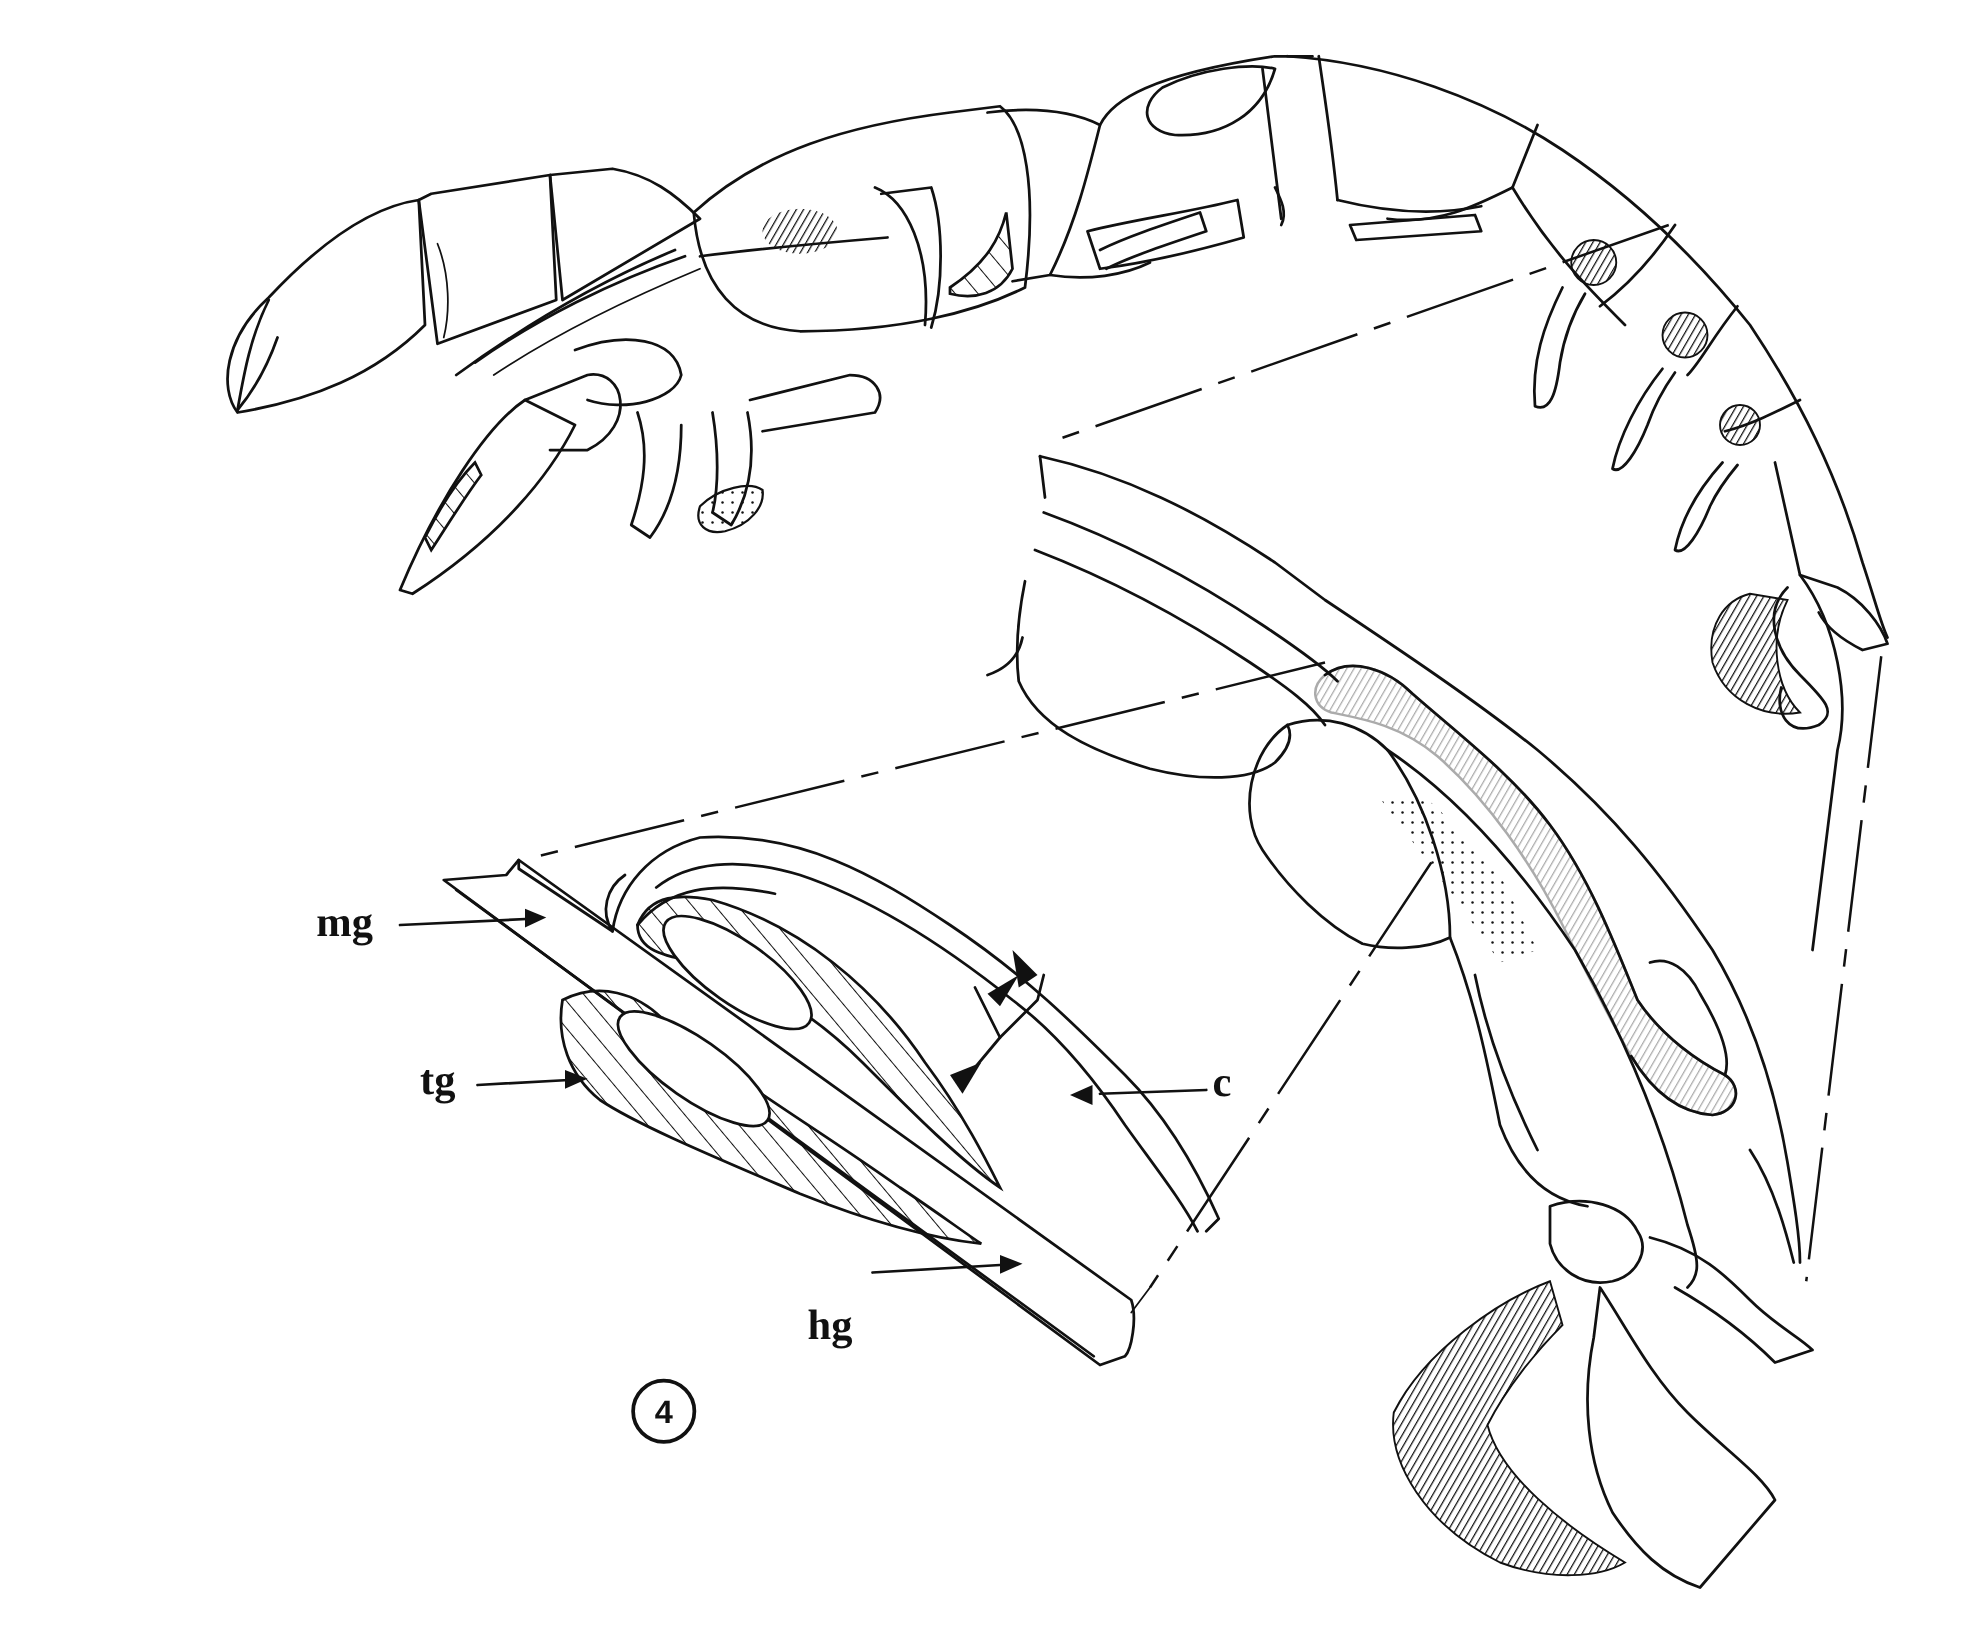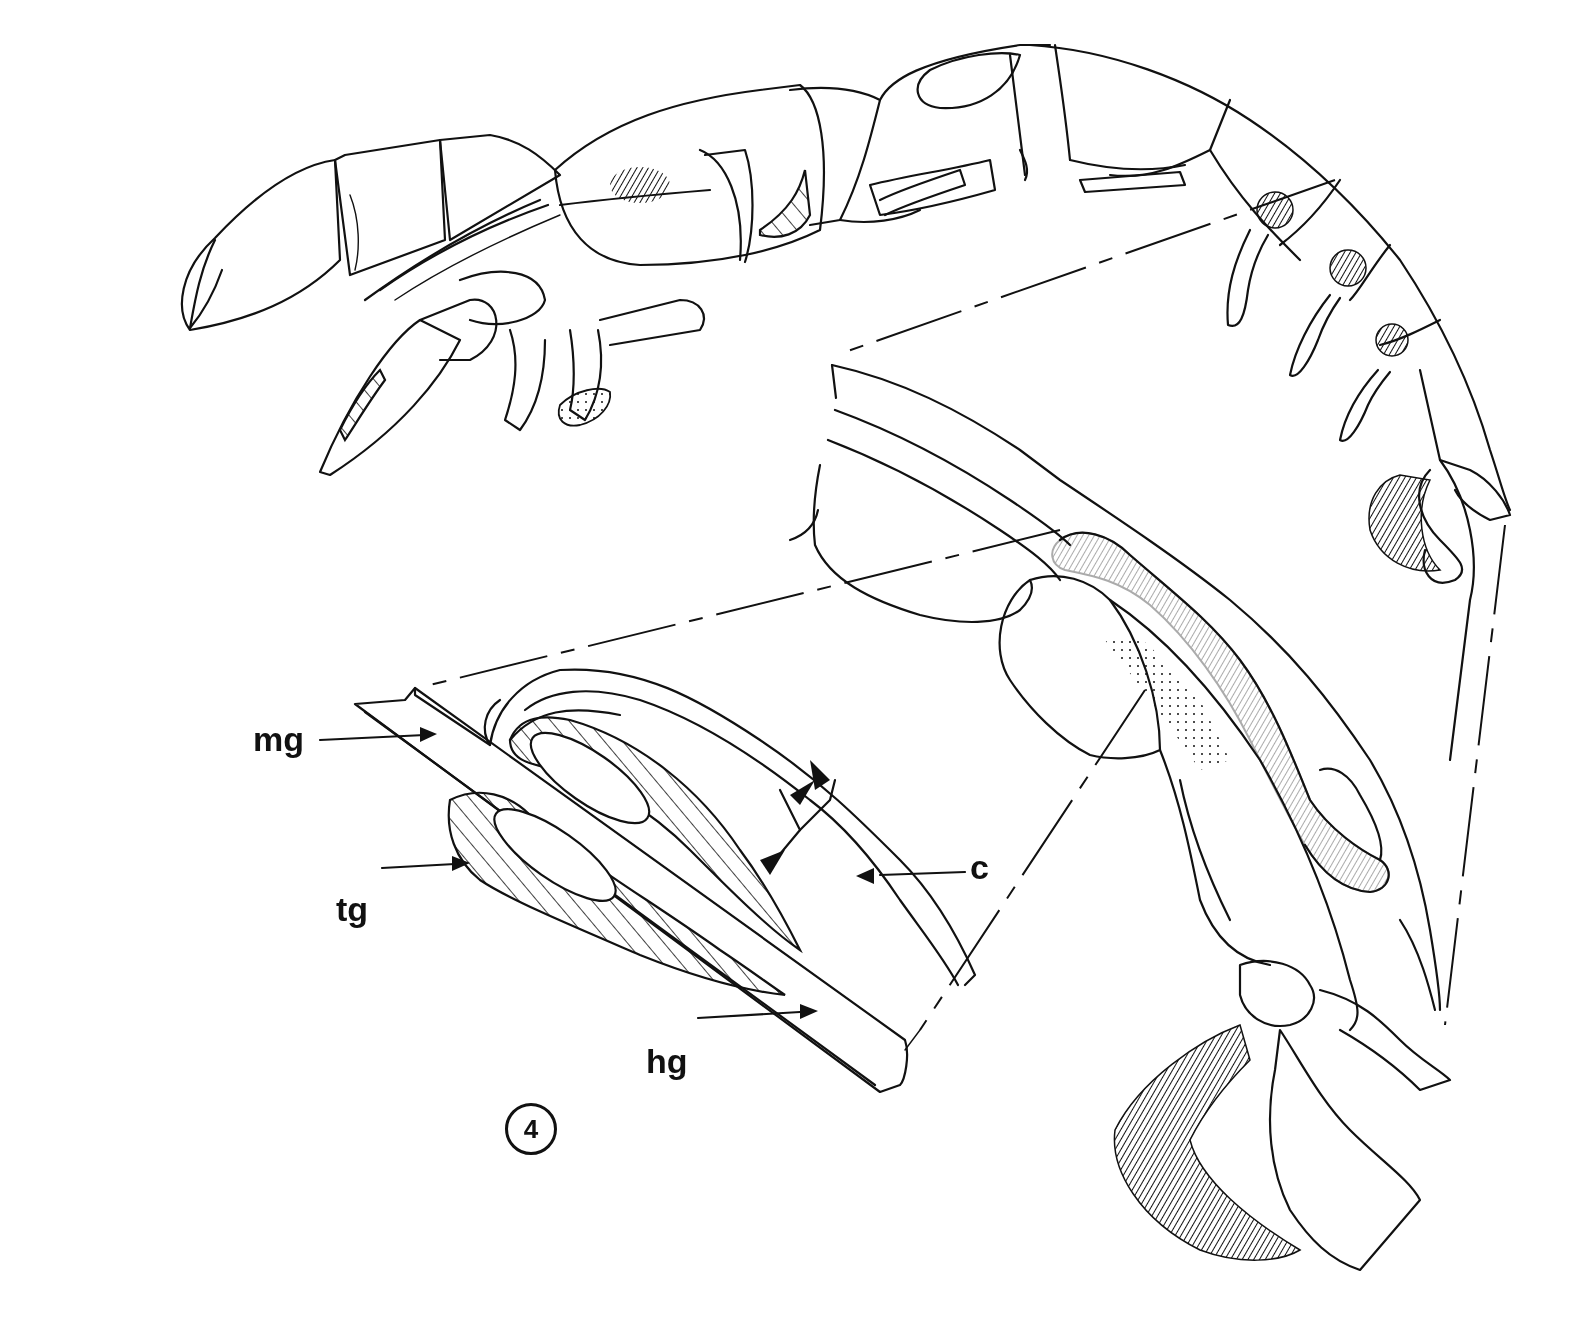--- a/index.html
+++ b/index.html
@@ -3,21 +3,21 @@
 <meta charset="utf-8">
 <style>
   html, body { margin: 0; padding: 0; background: #ffffff; }
   body { width: 1576px; height: 1317px; position: relative; overflow: hidden; font-family: "Liberation Sans", sans-serif; }
   #figure { position: absolute; left: 0; top: 0; width: 1576px; height: 1317px; }
   .ink { fill: none; stroke: #111111; stroke-width: 2.2; stroke-linejoin: round; stroke-linecap: round; }
   .thin { fill: none; stroke: #111111; stroke-width: 1.4; stroke-linecap: round; }
   .dash { fill: none; stroke: #111111; stroke-width: 2; stroke-dasharray: 90 14 14 14; }
   .hatch { fill: url(#hatchPat); stroke: #111111; stroke-width: 2.2; }
   .solid { fill: #111; }
-  .label { position: absolute; font-family: Liberation Sans, sans-serif; font-weight: bold; font-size: 34px; color: #111; line-height: 1; }
+  .label { position: absolute; font-family: Liberation Serif, serif; font-weight: bold; font-size: 34px; color: #111; line-height: 1; }
   .fig-num { position: absolute; left: 505px; top: 1103px; width: 52px; height: 52px; border: 3px solid #111; border-radius: 50%; box-sizing: border-box; display: flex; align-items: center; justify-content: center; font-family: "Liberation Sans", sans-serif; font-weight: bold; font-size: 26px; color: #111; }
 </style>
 </head>
 <body>
 
 <svg id="figure" viewBox="0 0 1576 1317" xmlns="http://www.w3.org/2000/svg">
   <defs>
     <pattern id="hatchPat" patternUnits="userSpaceOnUse" width="14" height="14" patternTransform="rotate(-40)">
       <line x1="0" y1="0" x2="0" y2="14" stroke="#111" stroke-width="1.6"></line>
     </pattern>
@@ -151,16 +151,16 @@
     <line class="ink" x1="382" y1="868" x2="455" y2="864"></line>
     <polygon class="solid" points="470,863 452,856 452,871"></polygon>
     <line class="ink" x1="965" y1="872" x2="880" y2="875"></line>
     <polygon class="solid" points="856,876 874,868 874,884"></polygon>
     <line class="ink" x1="698" y1="1018" x2="800" y2="1012"></line>
     <polygon class="solid" points="818,1011 800,1004 800,1019"></polygon>
   </g>
 </svg>
 
 <div class="label" style="left:253px; top:722px;">mg</div>
-<div class="label" style="left:336px; top:848px;margin-top:44px;">tg</div>
+<div class="label" style="left:336px; top:848px;">tg</div>
 <div class="label" style="left:970px; top:850px;">c</div>
 <div class="label" style="left:646px; top:1044px;">hg</div>
 <div class="fig-num">4</div>
 
 </body></html>

